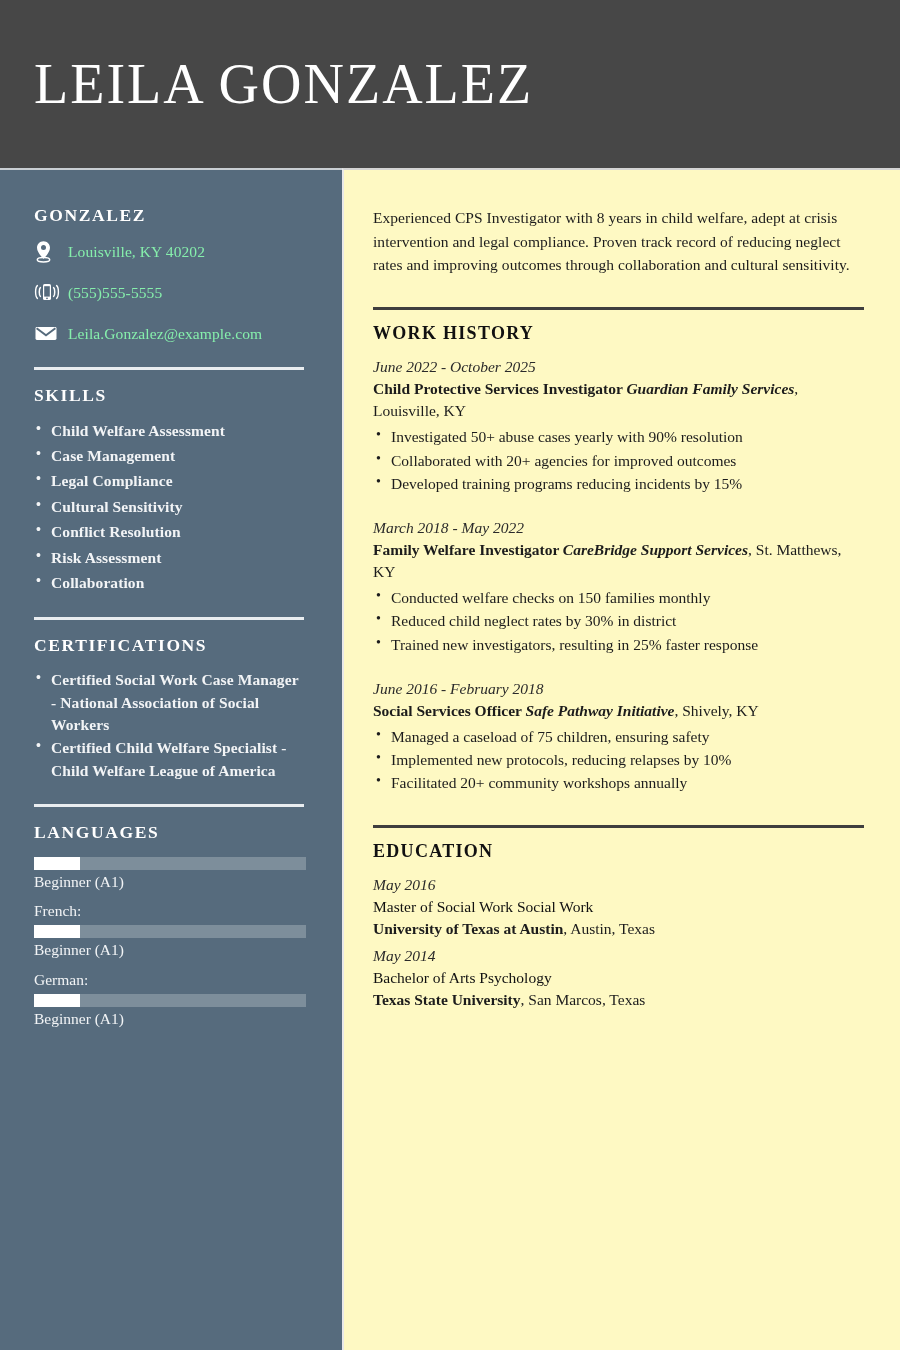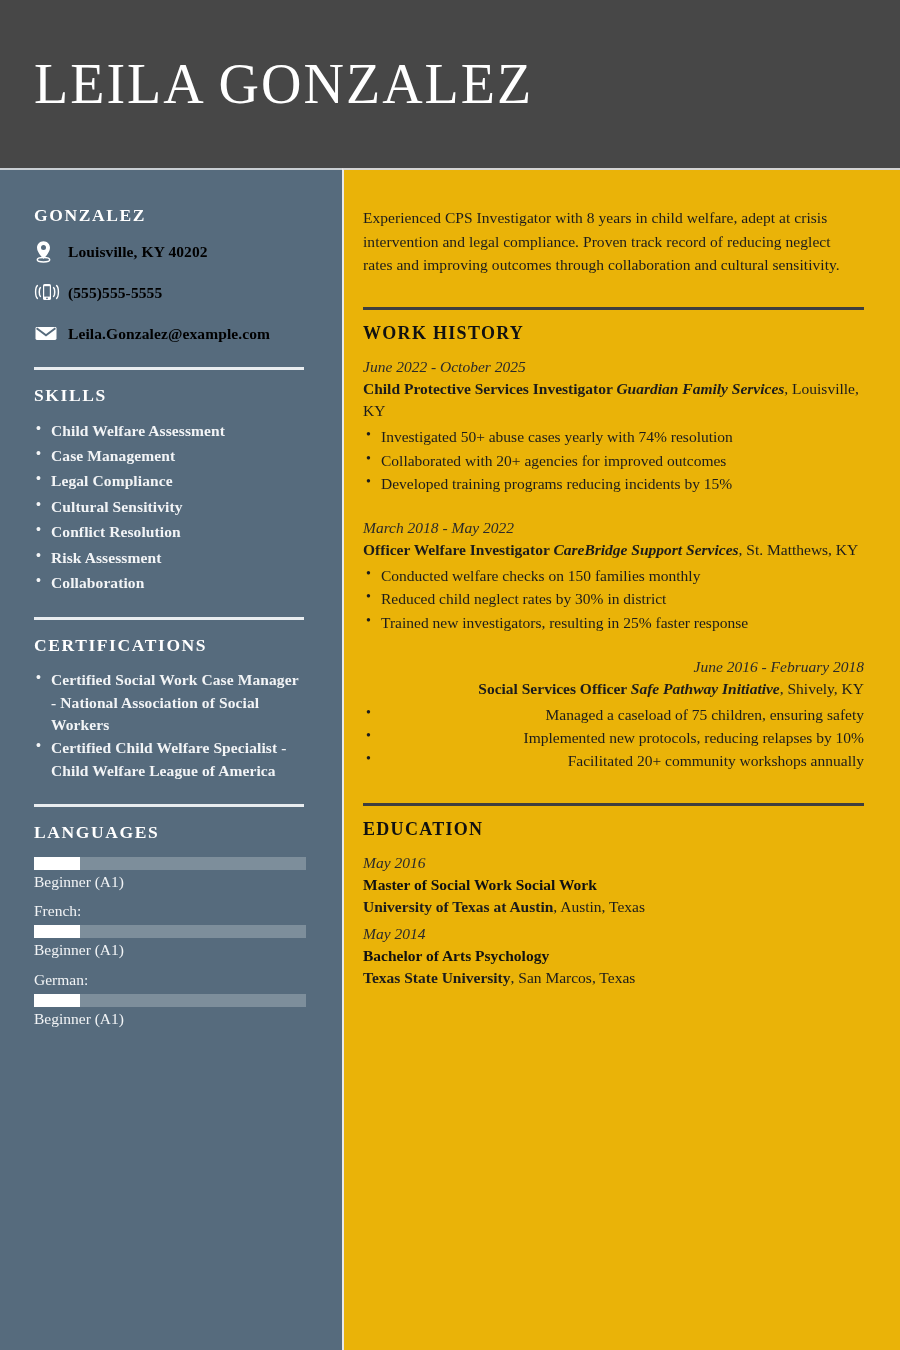--- a/index.html
+++ b/index.html
@@ -54,23 +54,23 @@
   .sidebar {
     width: 342px;
     background: #566b7d;
     box-sizing: border-box;
     padding: 36px 38px 0 34px;
     color: #ffffff;
     border-top: 2px solid #c9ced3;
   }
   .main {
     width: 558px;
-    background: #eab308;
+    background: #fef9c3;
     box-sizing: border-box;
-    padding: 36px 36px 0 19px;
+    padding: 36px 36px 0 29px;
     border-top: 2px solid #d4d4d4;
     border-left: 2px solid #e8e8e8;
   }
 
   
   .side-heading {
     font-size: 17.5px;
     font-weight: bold;
     letter-spacing: 1.6px;
     color: #ffffff;
@@ -94,24 +94,23 @@
   }
   .contact-icon {
     width: 34px;
     min-width: 34px;
     display: flex;
     align-items: center;
     justify-content: flex-start;
   }
   .contact-text {
     font-size: 15.5px;
-    color: #000000;
+    color: #86efac;
     line-height: 1.25;
     letter-spacing: 0.1px;
-    font-weight: bold;
   }
 
   .side-ul {
     margin: 0; padding: 0;
     list-style: none;
     font-weight: bold;
   }
   .side-ul li {
     position: relative;
     font-size: 15.5px;
@@ -173,21 +172,21 @@
   }
   .main-heading {
     font-size: 18px;
     font-weight: bold;
     letter-spacing: 1.3px;
     color: #111111;
     margin: 0 0 13px 0;
     line-height: 1.1;
   }
   .entry { margin-bottom: 22px; }
-  .entry:last-child { margin-bottom: 16px; text-align: right; }
+  .entry:last-child { margin-bottom: 16px; }
   .entry-date {
     font-size: 15.5px;
     color: #2a2a2a;
     line-height: 1.42;
     font-style: italic;
   }
   .entry-line {
     font-size: 15.5px;
     color: #1c1c1c;
     line-height: 1.42;
@@ -210,21 +209,21 @@
   .entry-ul li::before {
     content: "\2022";
     position: absolute;
     left: 3px;
     top: -1px;
     font-size: 14px;
     color: #1c1c1c;
   }
   .edu-entry { margin-bottom: 5px; }
   .edu-entry:last-child { margin-bottom: 0; }
-  .edu-degree { font-weight: bold; font-size: 15.5px; line-height: 1.42; color: #111; }
+  .edu-degree { font-weight: normal; font-size: 15.5px; line-height: 1.42; color: #111; }
   .edu-school { font-size: 15.5px; line-height: 1.42; color: #1c1c1c; }
   .edu-school .sname { font-weight: bold; }
 </style>
 </head>
 <body>
 
 <div class="page">
 
   <div class="header">
     <div class="full-name">LEILA GONZALEZ</div>
@@ -339,29 +338,29 @@
 
       <div class="main-rule"></div>
 
       <section>
         <div class="main-heading">WORK HISTORY</div>
 
         <div class="entry">
           <div class="entry-date">June 2022 - October 2025</div>
           <div class="entry-line"><span class="role">Child Protective Services Investigator </span><span class="org">Guardian Family Services</span><span class="loc">, Louisville, KY</span></div>
           <ul class="entry-ul">
-            <li>Investigated 50+ abuse cases yearly with 74% resolution</li>
+            <li>Investigated 50+ abuse cases yearly with 90% resolution</li>
             <li>Collaborated with 20+ agencies for improved outcomes</li>
             <li>Developed training programs reducing incidents by 15%</li>
           </ul>
         </div>
 
         <div class="entry">
           <div class="entry-date">March 2018 - May 2022</div>
-          <div class="entry-line"><span class="role">Officer Welfare Investigator </span><span class="org">CareBridge Support Services</span><span class="loc">, St. Matthews, KY</span></div>
+          <div class="entry-line"><span class="role">Family Welfare Investigator </span><span class="org">CareBridge Support Services</span><span class="loc">, St. Matthews, KY</span></div>
           <ul class="entry-ul">
             <li>Conducted welfare checks on 150 families monthly</li>
             <li>Reduced child neglect rates by 30% in district</li>
             <li>Trained new investigators, resulting in 25% faster response</li>
           </ul>
         </div>
 
         <div class="entry">
           <div class="entry-date">June 2016 - February 2018</div>
           <div class="entry-line"><span class="role">Social Services Officer </span><span class="org">Safe Pathway Initiative</span><span class="loc">, Shively, KY</span></div>

